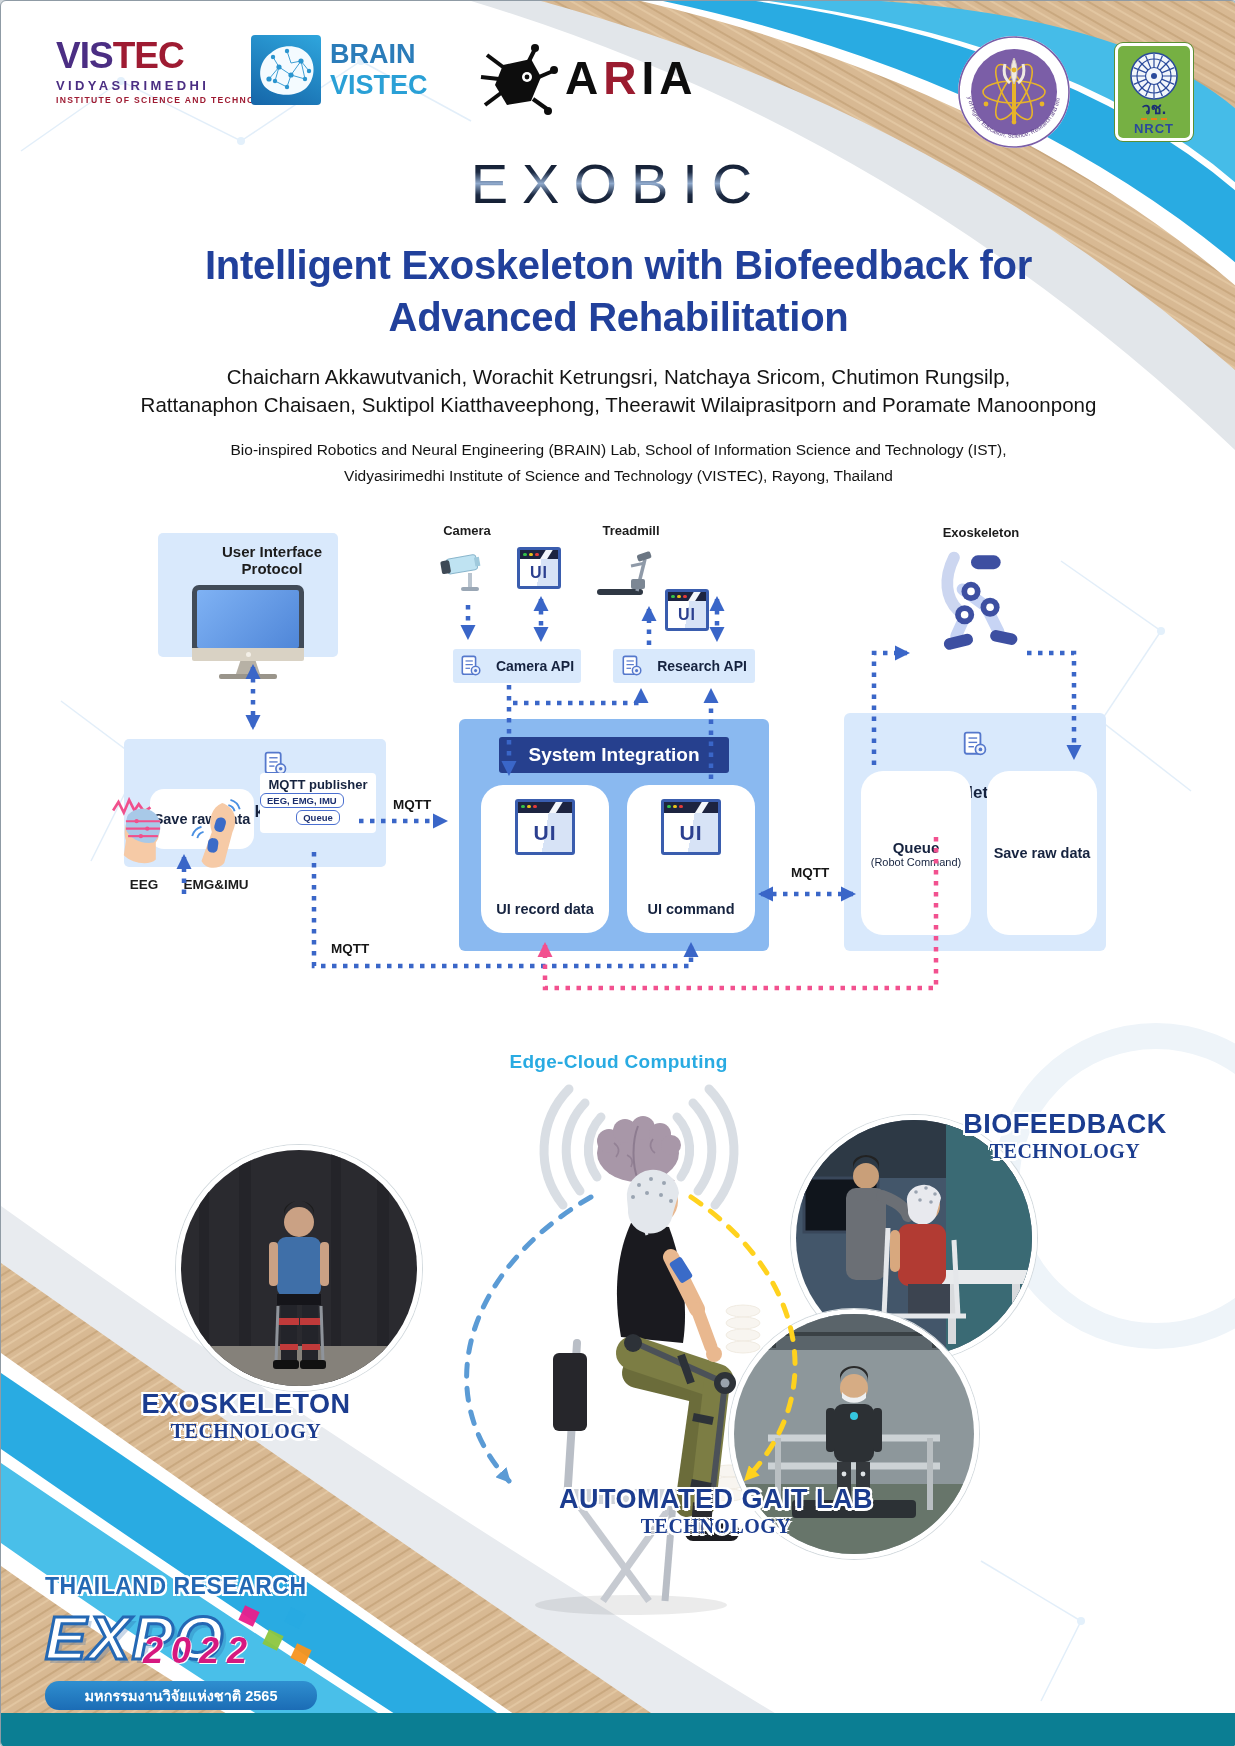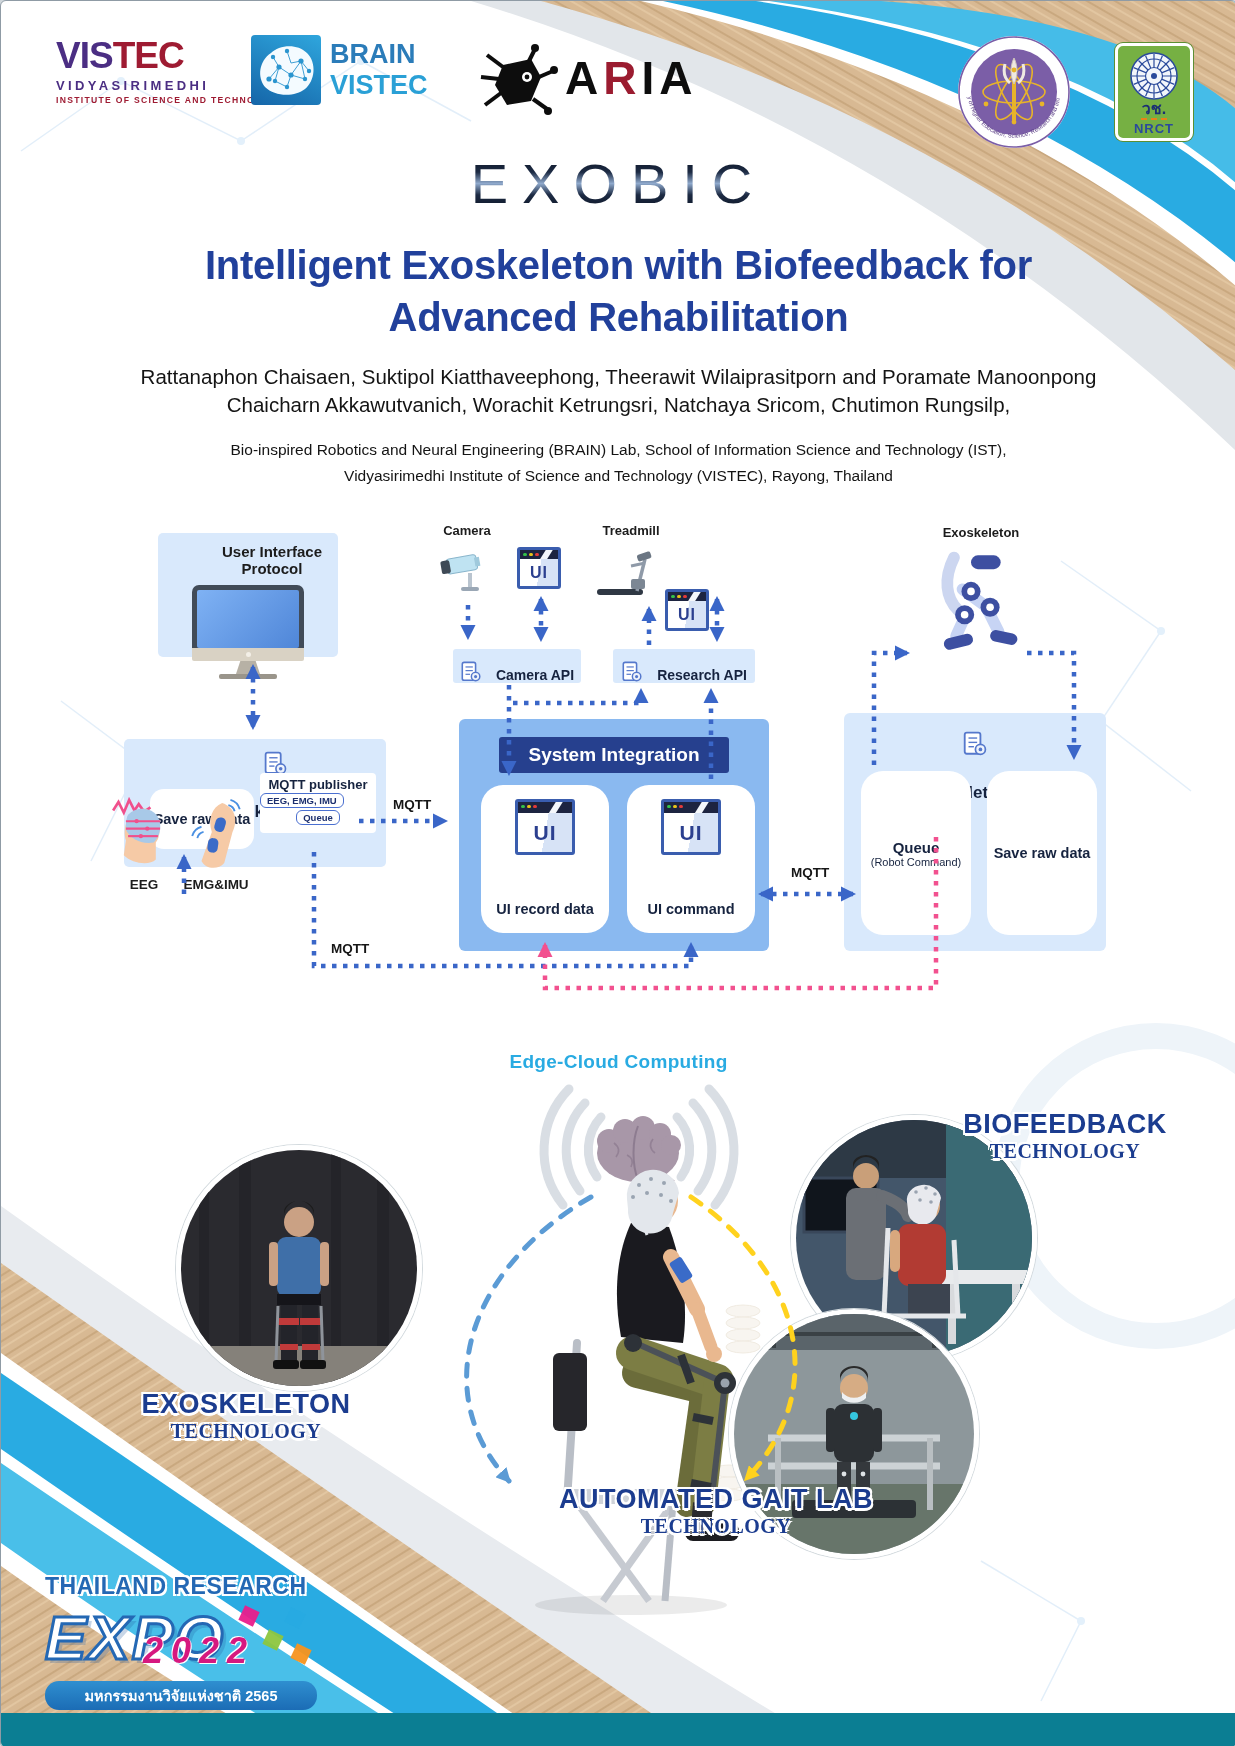--- a/index.html
+++ b/index.html
@@ -30,21 +30,21 @@
   .exobic{font-size:56px;font-weight:400;letter-spacing:14px;
           background:linear-gradient(180deg,#0b1322 6%,#1d2b44 32%,#8fa9cc 50%,#1d2b44 68%,#0b1322 94%);
           -webkit-background-clip:text;background-clip:text;color:transparent;}
   .title{font-size:40px;font-weight:800;color:#21409b;line-height:52px;letter-spacing:-.3px;}
   .authors{font-size:20.5px;color:#141414;line-height:28px;}
   .affil{font-size:15.5px;color:#141414;line-height:26px;}
 
   
   .panel-l{background:#d9e9fc;border-radius:5px;}
   .lb{font-size:13px;font-weight:600;color:#1c1c1c;text-align:center;}
-  .apibox{background:#d9e9fc;border-radius:3px;display:flex;align-items:flex-end;justify-content:center;gap:14px;
+  .apibox{background:#d9e9fc;border-radius:3px;display:flex;align-items:center;justify-content:center;gap:14px;
           font-size:14px;font-weight:600;color:#16233f;}
   .api-ico{flex:0 0 auto;}
   .wbox{background:#fff;border-radius:14px;display:flex;align-items:center;justify-content:center;
         font-size:14.5px;font-weight:600;color:#16233f;text-align:center;}
   .bigbox{background:#fff;border-radius:22px;}
   .sihead{background:#26408e;border-radius:3px;color:#fff;font-size:19px;font-weight:600;
           display:flex;align-items:center;justify-content:center;}
   .ptitle{display:flex;align-items:center;justify-content:center;gap:26px;font-size:17px;font-weight:600;color:#16233f;flex-direction:column;}
   .pill{border:1.5px solid #4a6fd0;border-radius:6px;background:#fff;font-size:9.5px;font-weight:700;
         color:#1c2f6e;padding:1px 6px;line-height:11px;}
@@ -270,22 +270,22 @@
   </div>
 
   <div class="ab ctr" style="left:0;top:150px;width:1235px;z-index:2;">
     <span class="exobic">EXOBIC</span>
   </div>
   <div class="ab ctr title" style="left:0;top:238px;width:1235px;z-index:2;">
     <div>Intelligent Exoskeleton with Biofeedback for</div>
     <div>Advanced Rehabilitation</div>
   </div>
   <div class="ab ctr authors" style="left:0;top:362px;width:1235px;z-index:2;">
+    <div>Chaicharn Akkawutvanich, Worachit Ketrungsri, Natchaya Sricom, Chutimon Rungsilp,</div>
     <div>Rattanaphon Chaisaen, Suktipol Kiatthaveephong, Theerawit Wilaiprasitporn and Poramate Manoonpong</div>
-    <div>Chaicharn Akkawutvanich, Worachit Ketrungsri, Natchaya Sricom, Chutimon Rungsilp,</div>
   </div>
   <div class="ab ctr affil" style="left:0;top:436px;width:1235px;z-index:2;">
     <div>Bio-inspired Robotics and Neural Engineering (BRAIN) Lab, School of Information Science and Technology (IST),</div>
     <div>Vidyasirimedhi Institute of Science and Technology (VISTEC), Rayong, Thailand</div>
   </div>
 
   <svg width="0" height="0" style="position:absolute;">
     <defs>
       <symbol id="apiIcon" viewBox="0 0 24 24">
         <rect x="2.5" y="1.5" width="14.5" height="19.5" rx="2" fill="#fff" stroke="#5578cc" stroke-width="1.7"></rect>

